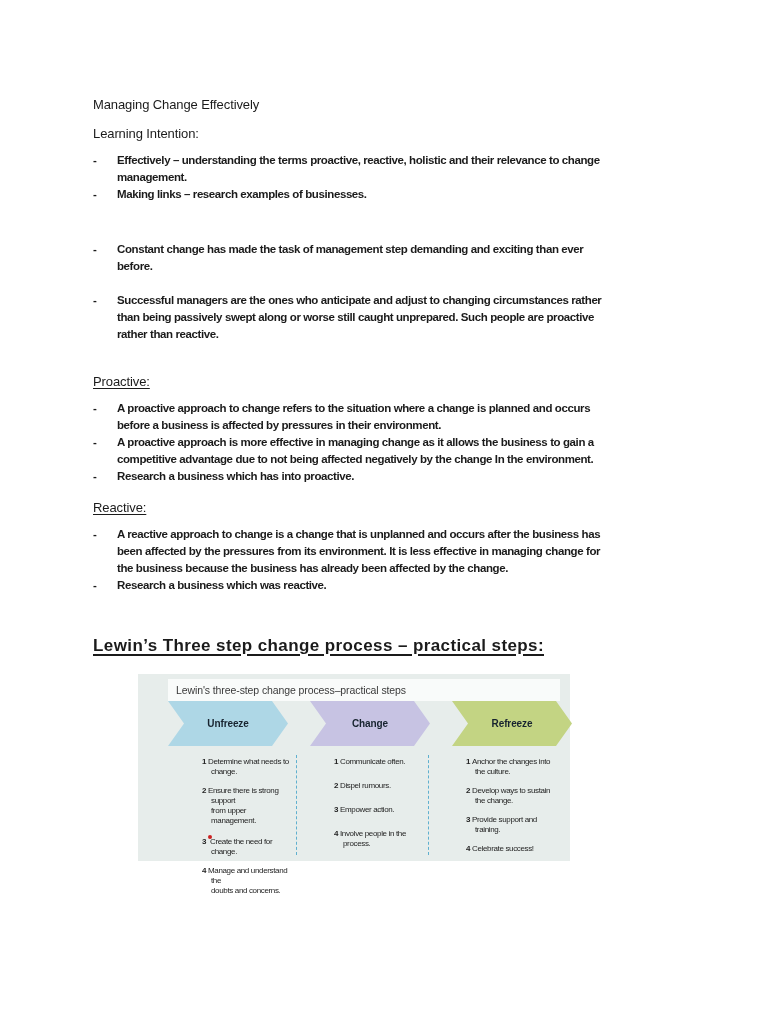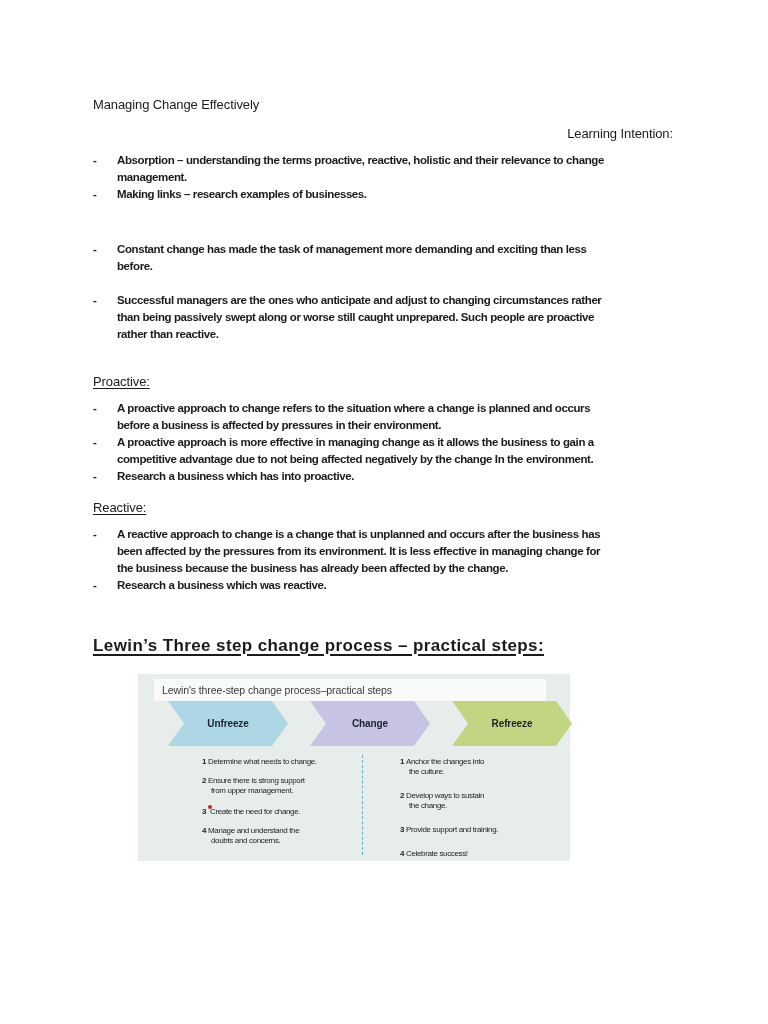--- a/index.html
+++ b/index.html
@@ -14,21 +14,21 @@
     width: 768px; height: 1024px;
     background: #ffffff;
     padding: 96px 95px 0 93px;
   }
   .doc-title {
     font-size: 13px; font-weight: 400; letter-spacing: -0.1px;
     line-height: 17px;
   }
   .li-heading {
     font-size: 13px; font-weight: 400; letter-spacing: -0.1px;
-    line-height: 17px; margin-top: 12px; text-align: right;
+    line-height: 17px; margin-top: 12px;
   }
   .bullet-group { margin-top: 10px; }
   .bullet-item { display: flex; align-items: flex-start; }
   .bullet-dash {
     width: 24px; flex: 0 0 24px;
     font-size: 11.5px; font-weight: 700; line-height: 17px;
   }
   .bullet-text {
     width: 580px;
     font-size: 11.5px; font-weight: 700; letter-spacing: -0.4px;
@@ -50,21 +50,21 @@
     text-decoration: underline; text-decoration-thickness: 1.5px;
     text-underline-offset: 3px;
   }
   
   .figure {
     position: relative;
     margin: 18px 0 0 45px;
     width: 432px; height: 187px;
   }
   .fig-title-strip {
-    position: absolute; left: 16px; top: 5px;
+    position: absolute; left: 30px; top: 5px;
     width: 392px; height: 22px;
     display: flex; align-items: center;
     padding-left: 8px;
     font-size: 10.5px; letter-spacing: -0.1px; color: #3a3a3a;
   }
   .arrow-row {
     position: absolute; left: 30px; top: 27px;
     width: 404px; height: 43px;
     display: flex;
     gap: 34px;
@@ -108,33 +108,33 @@
 
 <div class="page">
 
   <div class="doc-title">Managing Change Effectively</div>
 
   <div class="li-heading">Learning Intention:</div>
 
   <div class="bullet-group">
       <div class="bullet-item">
         <span class="bullet-dash">-</span>
-        <span class="bullet-text">Absorption – understanding the terms proactive, reactive, holistic and their relevance to change
+        <span class="bullet-text">Effectively – understanding the terms proactive, reactive, holistic and their relevance to change
 management.</span>
       </div>
       <div class="bullet-item">
         <span class="bullet-dash">-</span>
         <span class="bullet-text">Making links – research examples of businesses.</span>
       </div>
     </div>
 
   <div class="bullet-group gap-lg">
       <div class="bullet-item">
         <span class="bullet-dash">-</span>
-        <span class="bullet-text">Constant change has made the task of management more demanding and exciting than less
+        <span class="bullet-text">Constant change has made the task of management step demanding and exciting than ever
 before.</span>
       </div>
     </div>
 
   <div class="bullet-group gap-md">
       <div class="bullet-item">
         <span class="bullet-dash">-</span>
         <span class="bullet-text">Successful managers are the ones who anticipate and adjust to changing circumstances rather
 than being passively swept along or worse still caught unprepared. Such people are proactive
 rather than reactive.</span>
@@ -193,20 +193,26 @@
     <div class="step-cols" id="step-cols">
         <div class="step-col">
           <div class="step"><span class="step-num">1 </span>Determine what needs to change.</div>
           <div class="step"><span class="step-num">2 </span>Ensure there is strong support
 from upper management.</div>
           <div class="step"><span class="step-num">3 </span><span class="red-dot"></span>Create the need for change.</div>
           <div class="step"><span class="step-num">4 </span>Manage and understand the
 doubts and concerns.</div>
         </div>
         <div class="step-col">
+          <div class="step"><span class="step-num">1 </span>Communicate often.</div>
+          <div class="step"><span class="step-num">2 </span>Dispel rumours.</div>
+          <div class="step"><span class="step-num">3 </span>Empower action.</div>
+          <div class="step"><span class="step-num">4 </span>Involve people in the process.</div>
+        </div>
+        <div class="step-col">
           <div class="step"><span class="step-num">1 </span>Anchor the changes into
 the culture.</div>
           <div class="step"><span class="step-num">2 </span>Develop ways to sustain
 the change.</div>
           <div class="step"><span class="step-num">3 </span>Provide support and training.</div>
           <div class="step"><span class="step-num">4 </span>Celebrate success!</div>
         </div>
       </div>
   </div>
 

